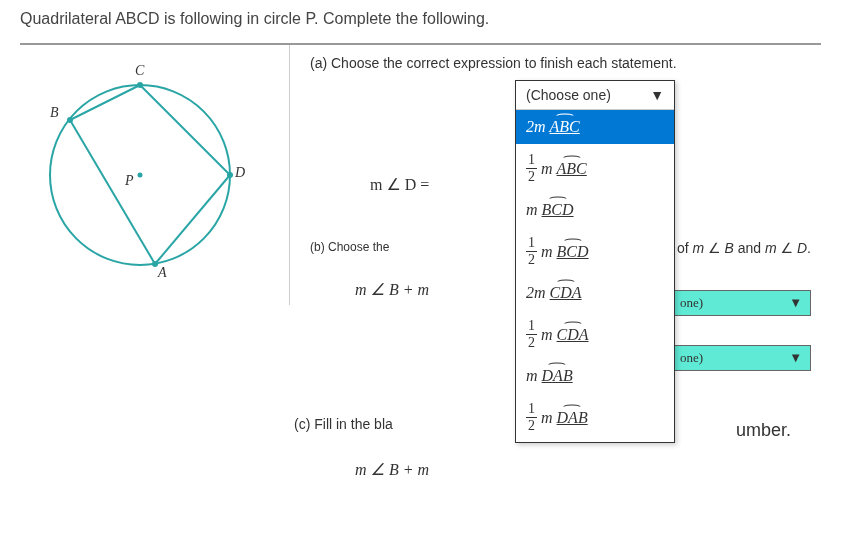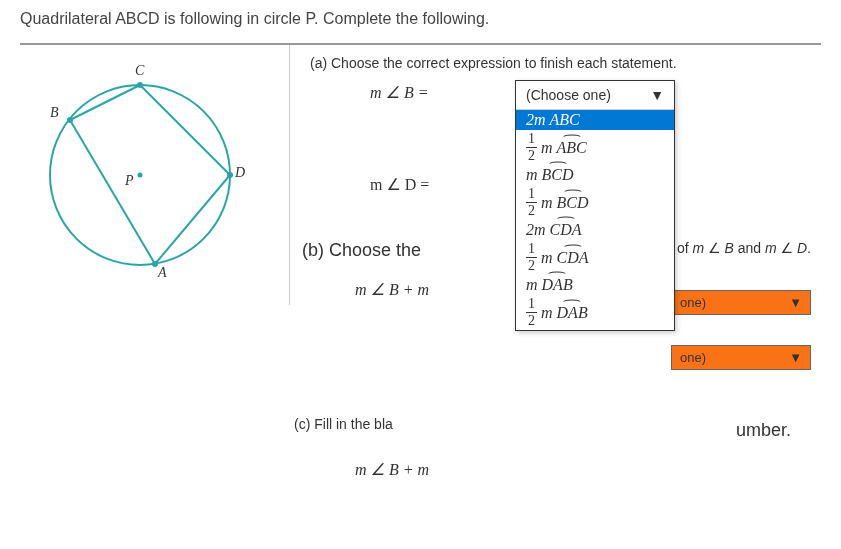--- a/index.html
+++ b/index.html
@@ -70,35 +70,36 @@
       box-shadow: 2px 2px 5px rgba(0,0,0,0.2);
     }
     .dropdown-header {
       padding: 6px 10px;
       border-bottom: 1px solid #ccc;
       display: flex;
       justify-content: space-between;
       align-items: center;
     }
     .dropdown-item {
-      padding: 1px 10px;
+      padding: 8px 10px;
       font-family: 'Times New Roman', serif;
       font-style: italic;
       font-size: 16px;
       cursor: pointer;
       display: flex;
       align-items: center;
     }
     .dropdown-item.selected {
       background: #0078d4;
       color: #fff;
     }
     .arc-over {
       position: relative;
       display: inline-block;
+      text-decoration: underline;
     }
     .arc-over::before {
       content: "⌢";
       position: absolute;
       top: -12px;
       left: 50%;
       transform: translateX(-50%) scaleX(2.2);
       font-style: normal;
       font-size: 14px;
     }
@@ -109,49 +110,50 @@
       font-style: normal;
       font-size: 14px;
       vertical-align: middle;
       margin-right: 4px;
     }
     .frac .num { border-bottom: 1px solid currentColor; padding: 0 2px; }
     .frac .den { padding: 0 2px; }
     .part-b-visible {
       position: absolute;
       top: 195px;
-      left: 12px;
-      font-size: 18px;
+      left: 20px;
+      font-size: 12px;
     }
     .part-b-right {
       position: absolute;
       top: 195px;
       right: 10px;
       font-size: 14px;
     }
     .expr-b {
       position: absolute;
       top: 235px;
       left: 65px;
       font-family: 'Times New Roman', serif;
       font-style: italic;
       font-size: 16px;
     }
     .select-small {
       position: absolute;
       right: 10px;
       border: 1px solid #666;
       padding: 4px 8px;
-      background: #f97316;
+      background: #5eead4;
       font-size: 13px;
       width: 140px;
       display: flex;
       justify-content: space-between;
       align-items: center;
       cursor: pointer;
+      font-family: Liberation Serif, serif;
     }
     .sel1 { top: 245px; }
     .sel2 { top: 300px; }
     .part-c-visible {
       position: absolute;
       top: 355px;
       left: 4px;
       font-size: 14px;
       margin-top: 16px;
     }
@@ -203,23 +205,20 @@
         <span style="position:absolute;left:105px;top:-2px;font-style:italic;font-family:'Times New Roman'">C</span>
         <span style="position:absolute;left:205px;top:100px;font-style:italic;font-family:'Times New Roman'">D</span>
         <span style="position:absolute;left:128px;top:200px;font-style:italic;font-family:'Times New Roman'">A</span>
         <span style="position:absolute;left:95px;top:108px;font-style:italic;font-family:'Times New Roman'">P</span>
       </div>
     </div>
 
     <div class="right-col">
       <div class="section-label">(a) Choose the correct expression to finish each statement.</div>
 
-      <div class="math-row">
-        <span class="math-expr">m ∠ B  =</span>
-      </div>
 
       <div class="md-label">m ∠ D  =</div>
 
       <div class="dropdown-open">
         <div class="dropdown-header">
           <span>(Choose one)</span>
           <span class="arrow">▼</span>
         </div>
         <div class="dropdown-item selected">
           <span>2<i>m</i>&nbsp;</span>

